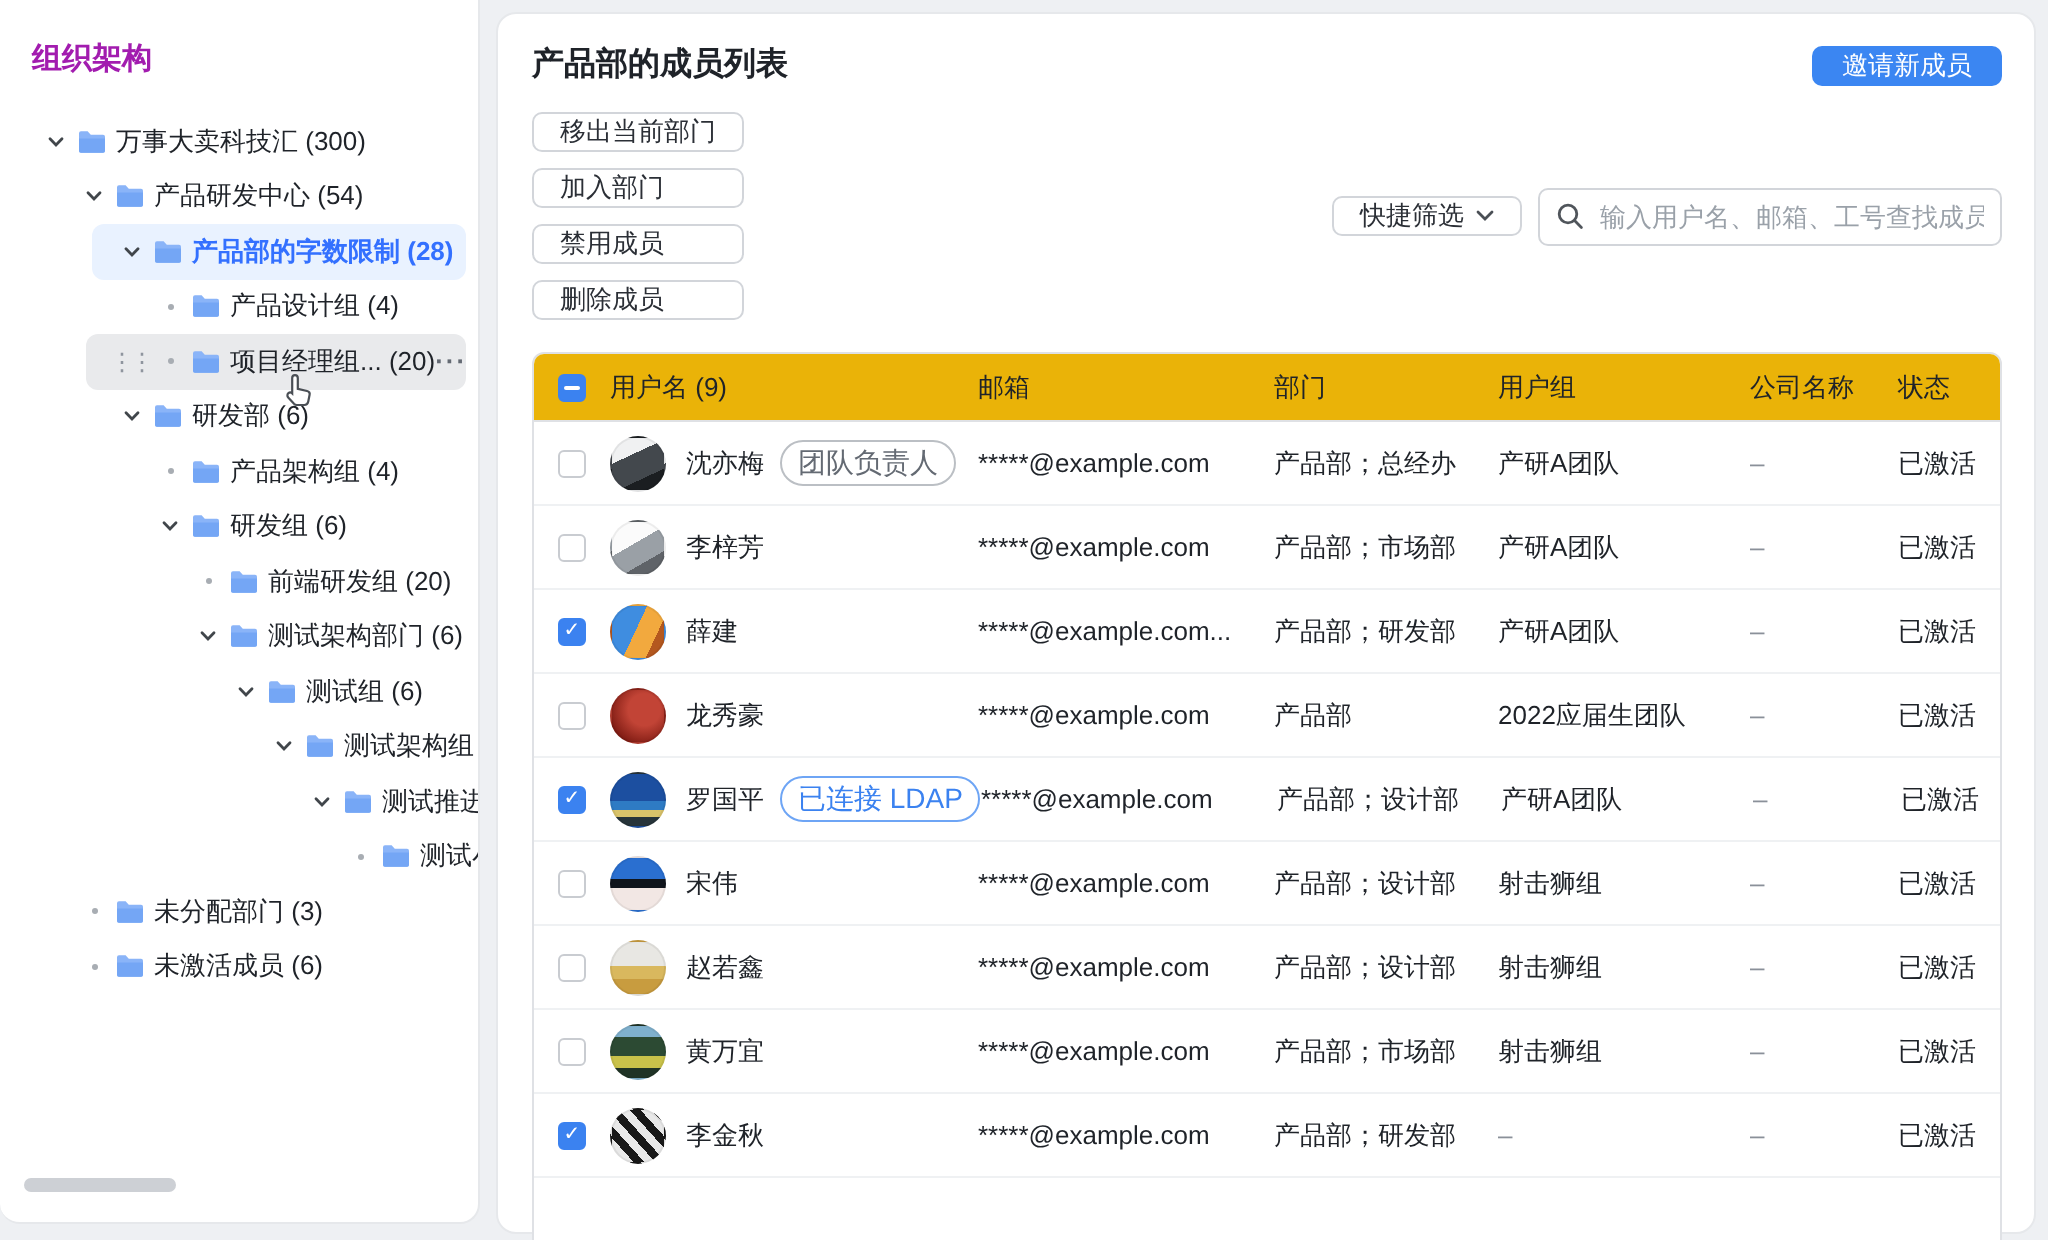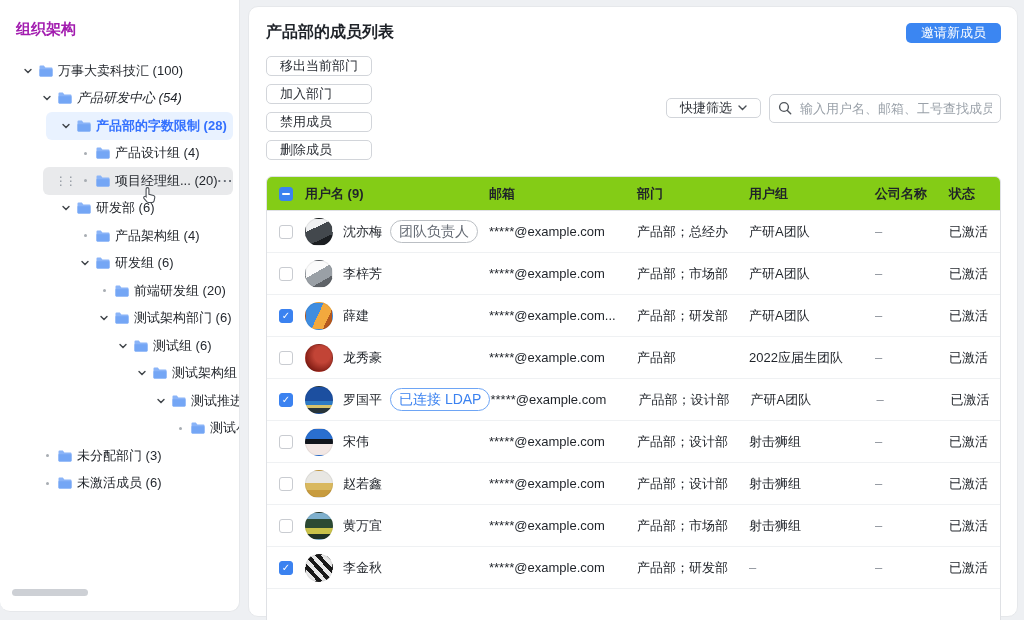--- a/index.html
+++ b/index.html
@@ -45,22 +45,22 @@
   .right-group { margin-left:auto; display:flex; align-items:center; gap:8px; }
   .search { position:relative; }
   .search input { width:232px; height:29px; border:1px solid #d2d5da; border-radius:5px;
     padding:0 8px 0 30px; font-size:13px; font-family:inherit; color:#1f2329; outline:none; }
   .search input::placeholder { color:#9aa1a9; }
   .search .mag { position:absolute; left:9px; top:7px; }
 
   
   .table { margin:16px 16px 0 17px; border:1px solid #dfe1e5; border-radius:6px;
     height:498px; overflow:hidden; background:#fff; }
-  .thead { display:flex; align-items:center; height:34px; background:#84cc16;
-    border-bottom:1px solid #dfe1e5; font-size:13px; font-weight:700; }
+  .thead { display:flex; align-items:center; height:34px; background:#eab308;
+    border-bottom:1px solid #dfe1e5; font-size:13px; font-weight:400; }
   .tr { display:flex; align-items:center; height:42px; border-bottom:1px solid #eff1f3;
     font-size:13px; }
   .c-check { flex:0 0 38px; display:flex; justify-content:center; }
   .col0,.c-name { flex:0 0 184px; display:flex; align-items:center; }
   .col1,.c-email { flex:0 0 148px; overflow:hidden; white-space:nowrap; }
   .col2,.c-dept { flex:0 0 112px; }
   .col3,.c-group { flex:0 0 126px; }
   .col4,.c-company { flex:0 0 74px; }
   .col5,.c-status { flex:1; }
   .dim { color:#8a9099; }
@@ -103,24 +103,24 @@
               <path d="M2 3.4l3 3.1 3-3.1" fill="none" stroke="#41464b" stroke-width="1.4" stroke-linecap="round"></path>
             </svg>
 
     </span>
     <span class="folder">
       <svg width="16" height="14" viewBox="0 0 16 14">
               <path d="M1.5 2.6a1 1 0 0 1 1-1h3.3l1.6 1.8h6.1a1 1 0 0 1 1 1v7a1 1 0 0 1-1 1h-11a1 1 0 0 1-1-1z" fill="#8ab4f8"></path>
               <path d="M1.5 5.2h13v6.2a1 1 0 0 1-1 1h-11a1 1 0 0 1-1-1z" fill="#74a6f5"></path>
             </svg>
     </span>
-    <span class="tlabel">万事大卖科技汇 (100)</span>
-
-  </div>
-        <div class="ti" style="margin-left: 27px; font-style: italic;">
+    <span class="tlabel">万事大卖科技汇 (300)</span>
+
+  </div>
+        <div class="ti" style="margin-left: 27px;">
 
     <span class="exp">
       <svg class="chev" width="10" height="10" viewBox="0 0 10 10">
               <path d="M2 3.4l3 3.1 3-3.1" fill="none" stroke="#41464b" stroke-width="1.4" stroke-linecap="round"></path>
             </svg>
 
     </span>
     <span class="folder">
       <svg width="16" height="14" viewBox="0 0 16 14">
               <path d="M1.5 2.6a1 1 0 0 1 1-1h3.3l1.6 1.8h6.1a1 1 0 0 1 1 1v7a1 1 0 0 1-1 1h-11a1 1 0 0 1-1-1z" fill="#8ab4f8"></path>

